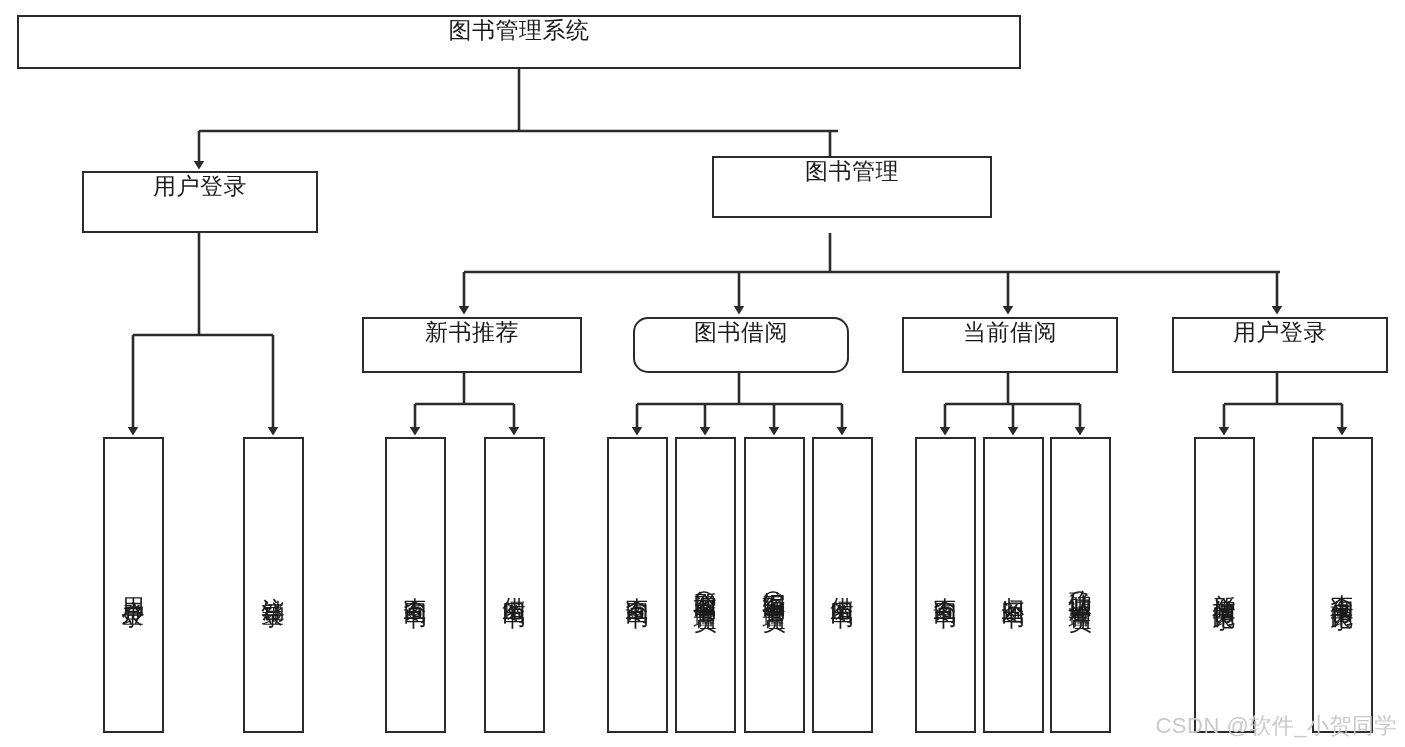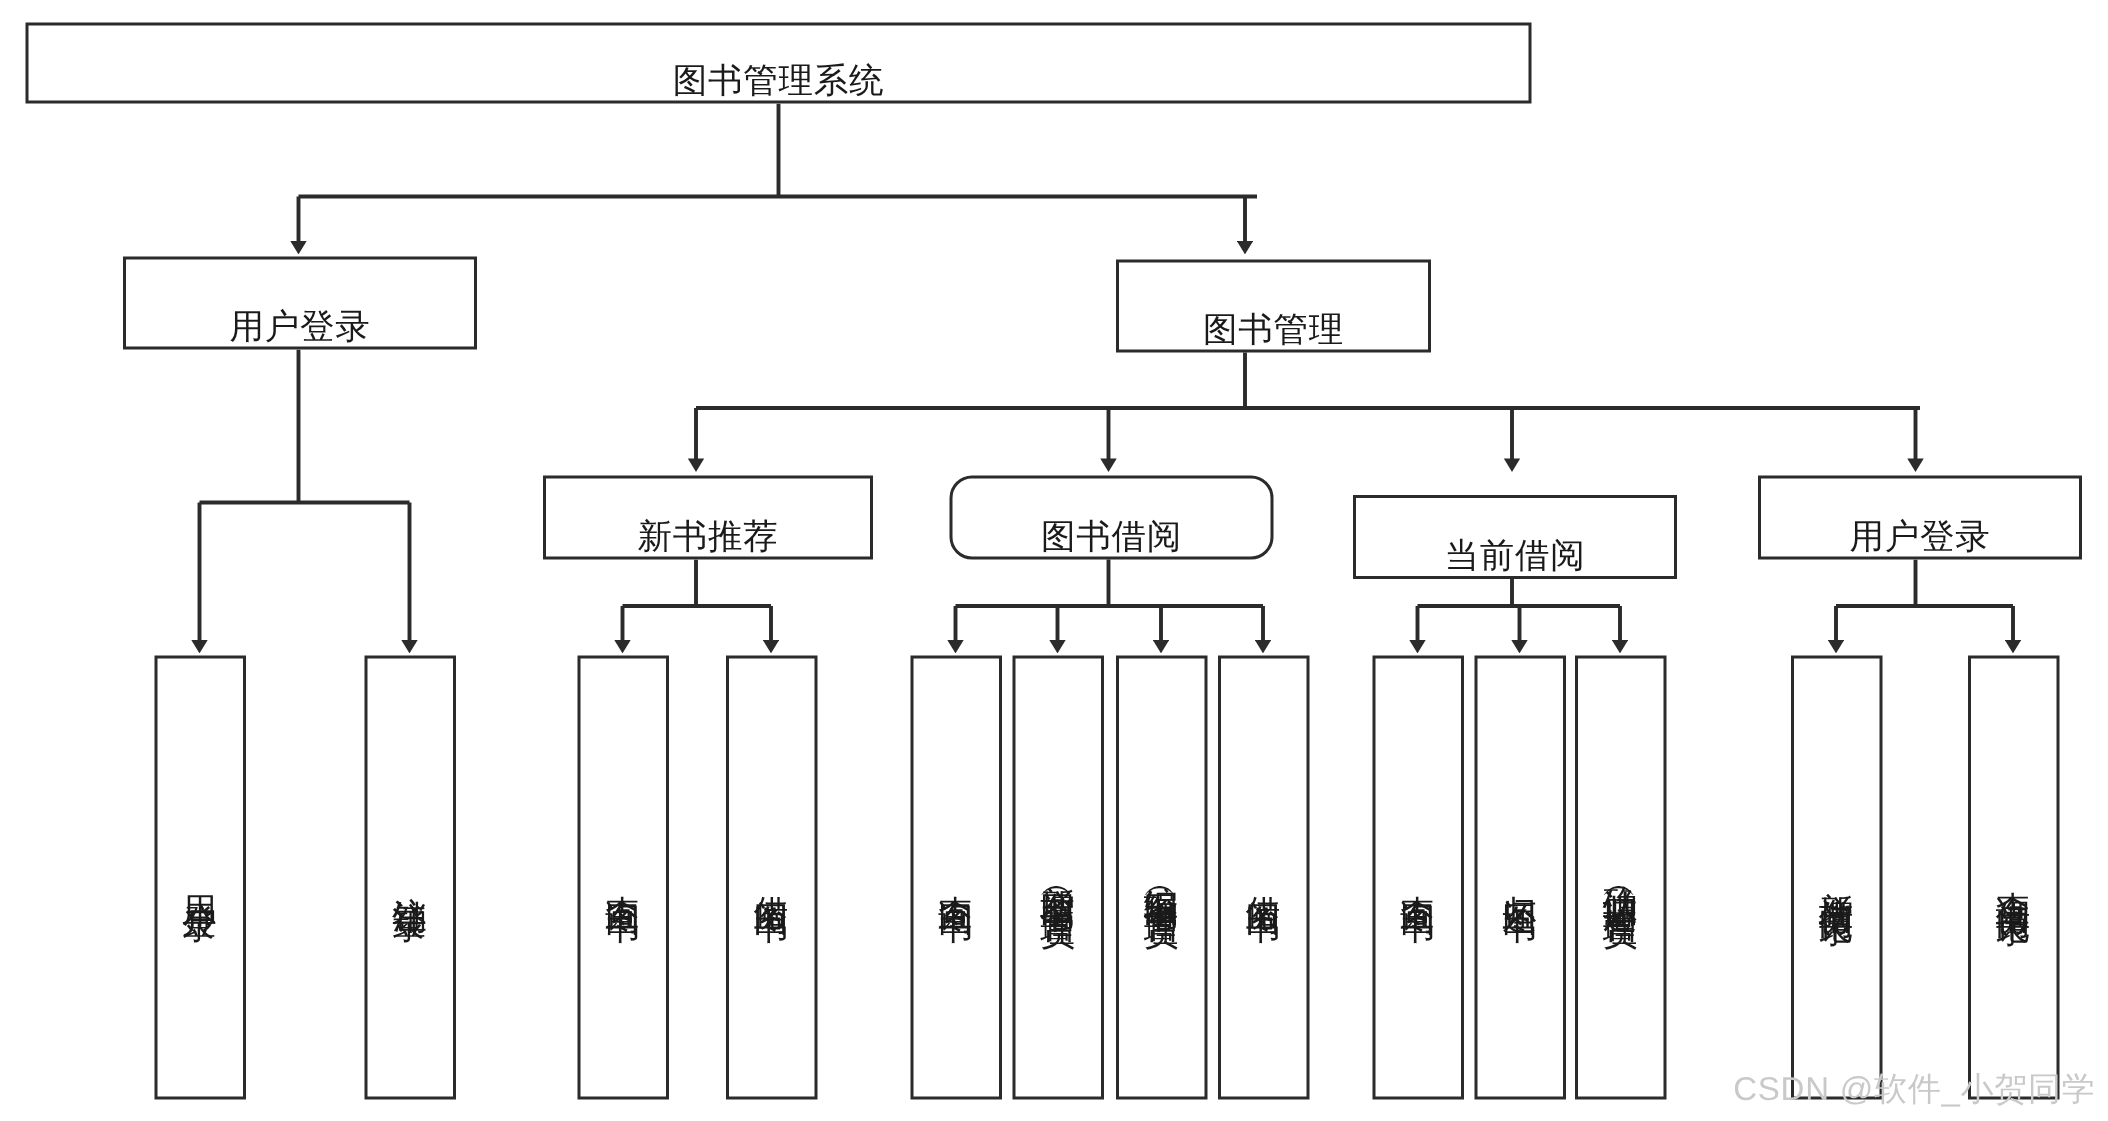--- a/index.html
+++ b/index.html
@@ -25,21 +25,21 @@
     width: 1405px;
     height: 747px;
     pointer-events: none;
   }
   .node {
     position: absolute;
     box-sizing: border-box;
     background: #ffffff;
     border: 2px solid #2b2b2b;
     display: flex;
-    align-items: flex-end;
+    align-items: flex-start;
     justify-content: center;
     text-align: center;
     color: #1a1a1a;
   }
   .node-label {
     display: block;
     line-height: 1.18;
     white-space: pre-line;
   }
   .node.horiz .node-label {
@@ -125,31 +125,31 @@
     </g>
   </svg>
 
   <div class="node horiz" style="left:17px; top:15px; width:1004px; height:54px;">
     <span class="node-label">图书管理系统</span>
   </div>
 
   <div class="node horiz" style="left:82px; top:171px; width:236px; height:62px;">
     <span class="node-label">用户登录</span>
   </div>
-  <div class="node horiz" style="left:712px; top:173px; width:210px; height:62px;margin-left:32px;">
+  <div class="node horiz" style="left:712px; top:156px; width:280px; height:62px;">
     <span class="node-label">图书管理</span>
   </div>
 
   <div class="node horiz" style="left:362px; top:317px; width:220px; height:56px;">
     <span class="node-label">新书推荐</span>
   </div>
   <div class="node horiz" style="left:633px; top:317px; width:216px; height:56px;border-radius:15px;">
     <span class="node-label">图书借阅</span>
   </div>
-  <div class="node horiz" style="left:902px; top:317px; width:216px; height:56px;margin-top:13px;">
+  <div class="node horiz" style="left:902px; top:317px; width:216px; height:56px;">
     <span class="node-label">当前借阅</span>
   </div>
   <div class="node horiz" style="left:1172px; top:317px; width:216px; height:56px;">
     <span class="node-label">用户登录</span>
   </div>
 
   <div class="node vert" style="left:103px; top:437px; width:61px; height:296px;">
     <span class="node-label">用户登录</span>
   </div>
   <div class="node vert" style="left:243px; top:437px; width:61px; height:296px;">

